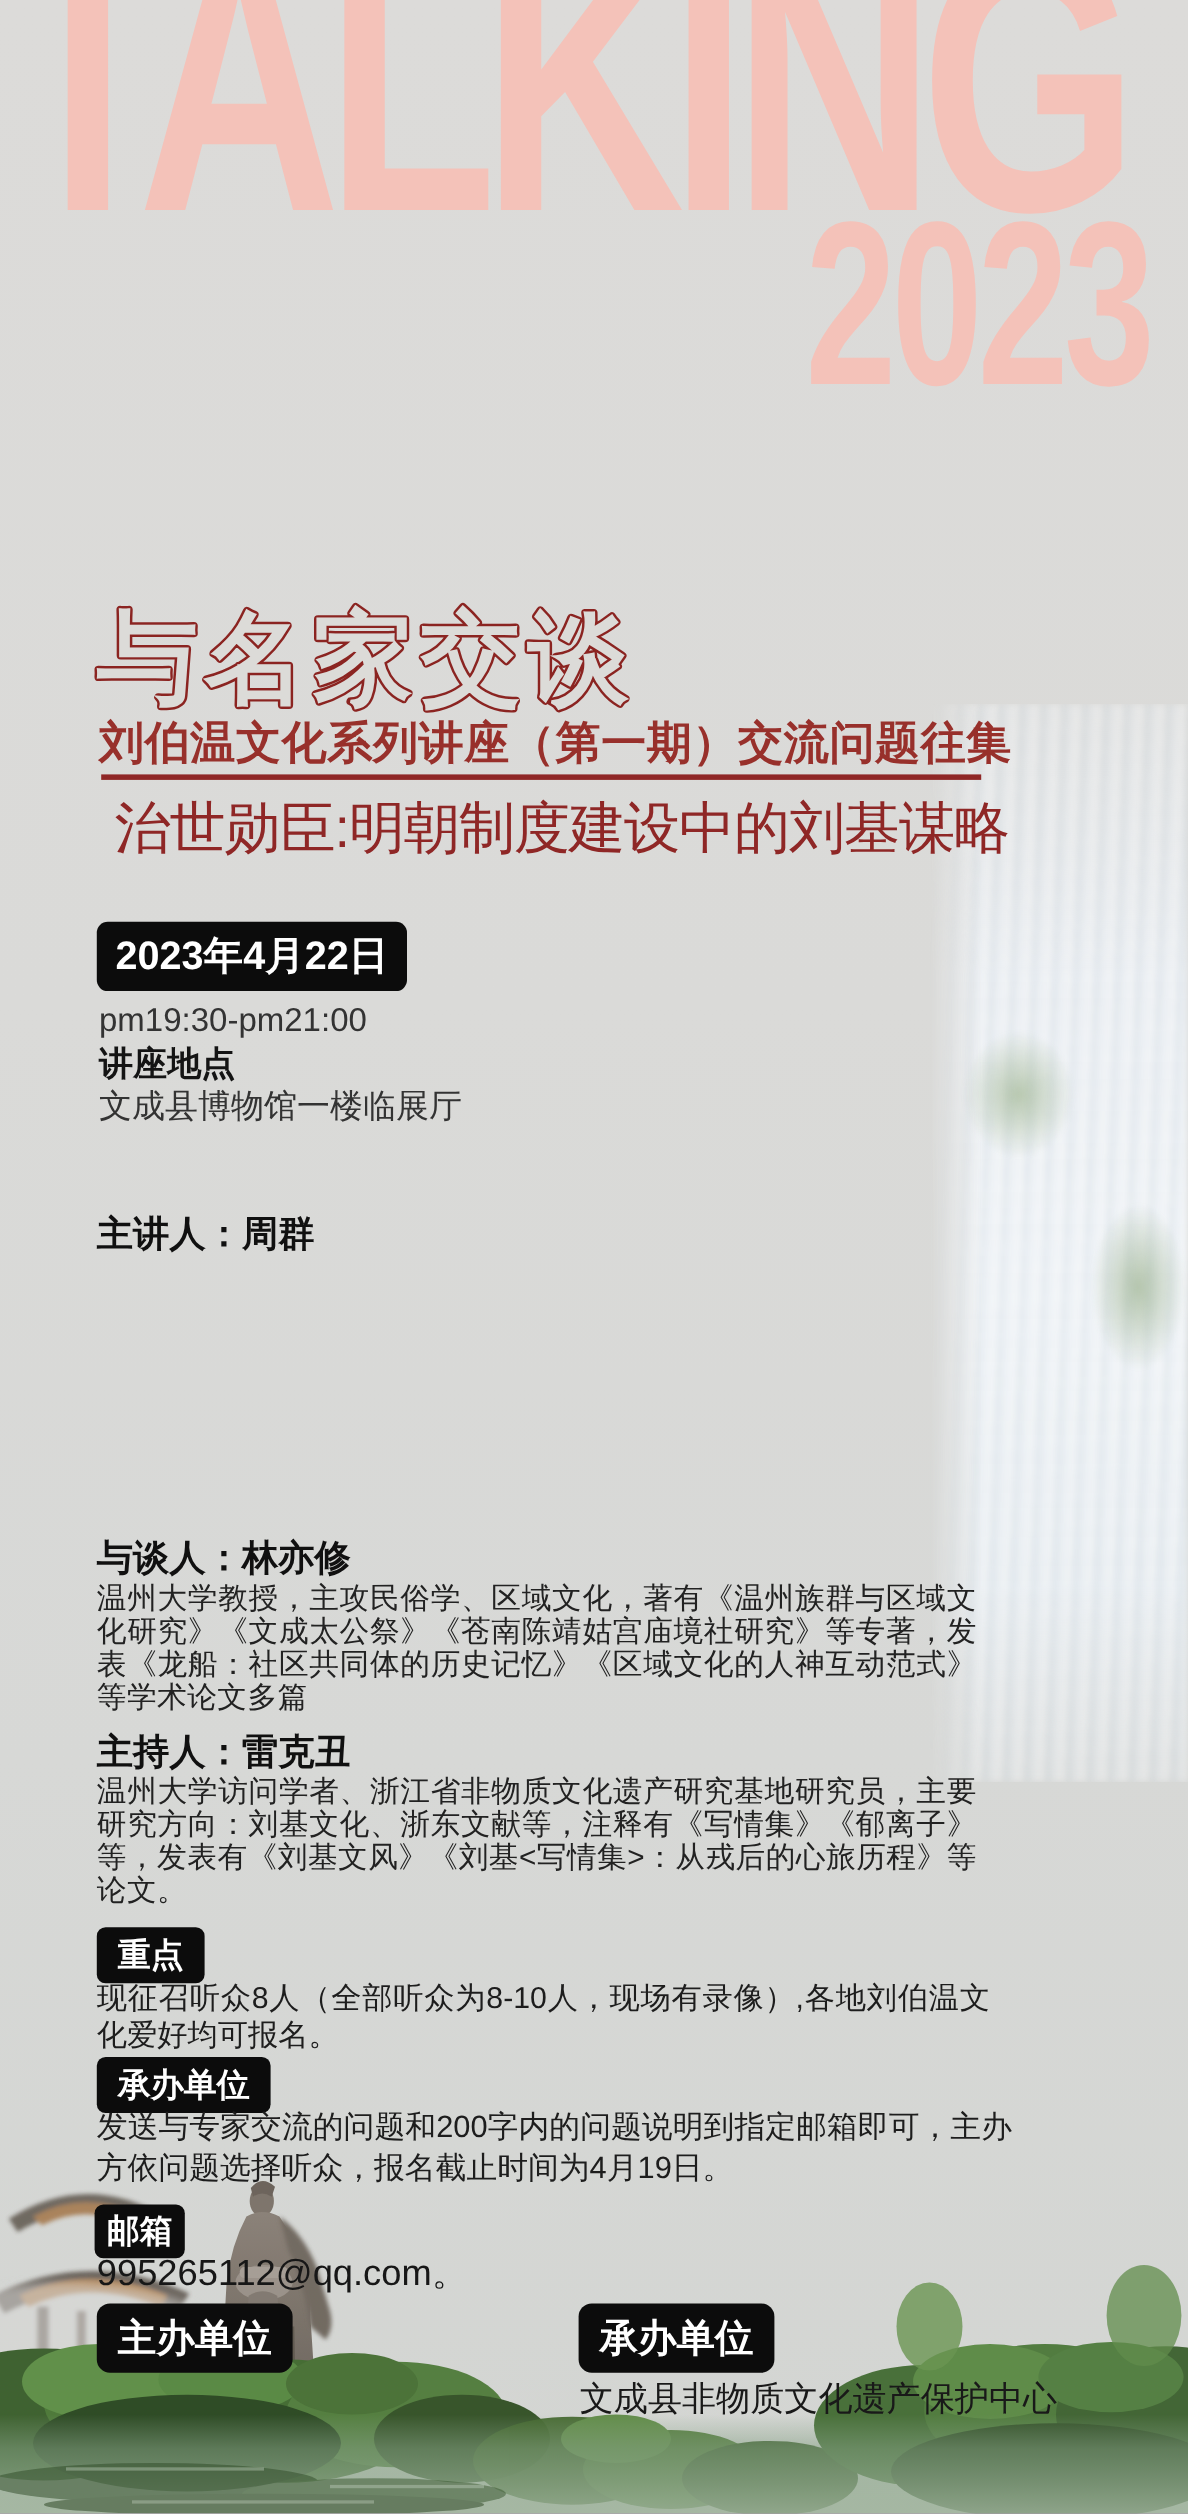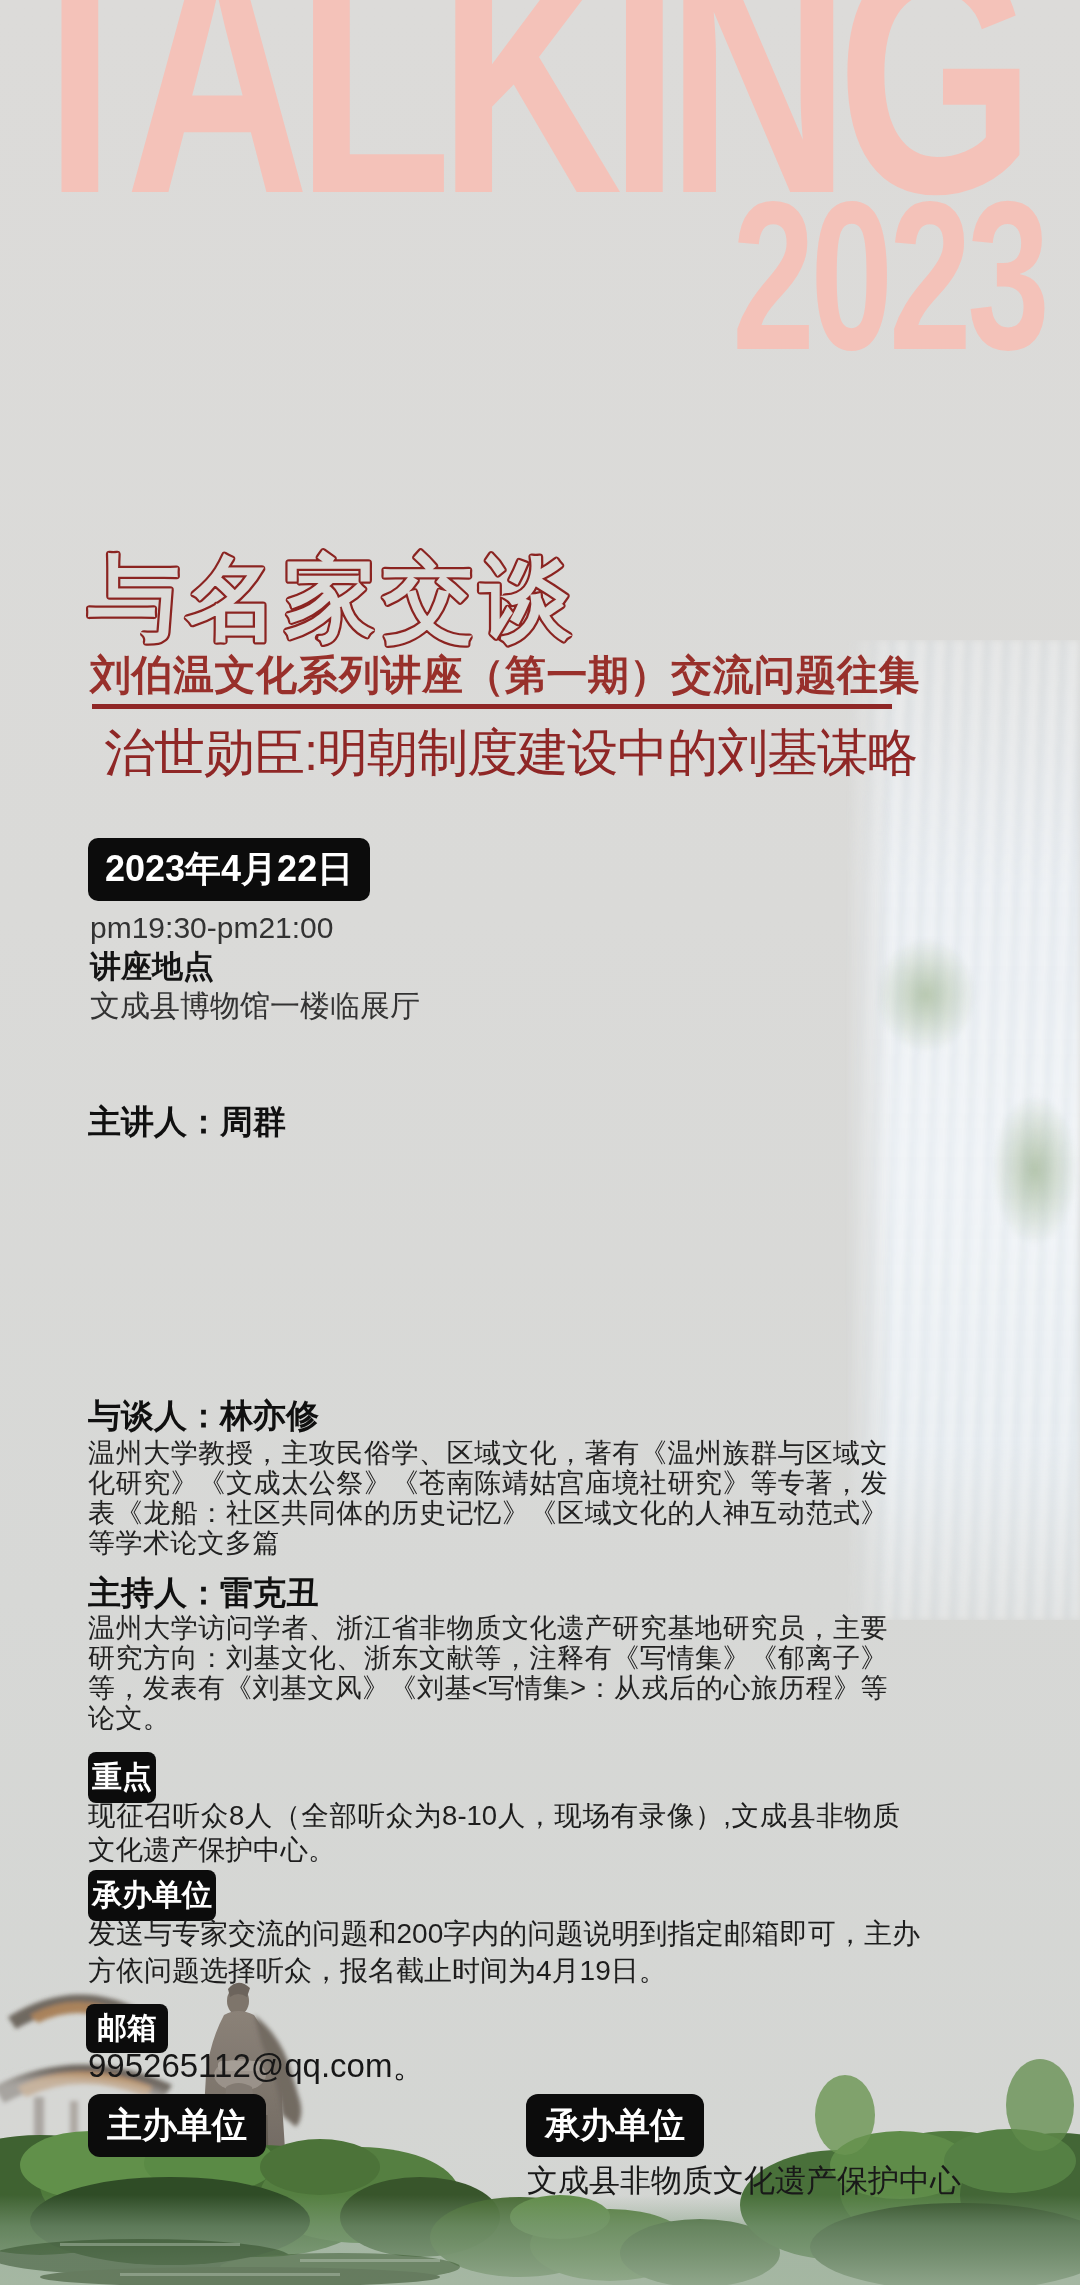--- a/index.html
+++ b/index.html
@@ -53,21 +53,21 @@
   .lecture-title{
     position:absolute;left:88px;top:719px;
     font-size:51px;font-weight:normal;color:#8f2726;letter-spacing:-1px;white-space:nowrap;margin-left:16px;
   }
   
   .badge{
     position:absolute;display:inline-block;background:#0c0c0c;color:#fff;
     font-weight:bold;border-radius:10px;white-space:nowrap;
   }
   .badge.date{left:88px;top:838px;font-size:36px;padding:7px 17px;}
-  .badge.small{font-size:30px;padding:5px 4px;border-radius:8px;}
+  .badge.small{font-size:30px;padding:5px 19px;border-radius:8px;}
   .badge.hl{left:88px;top:1752px;}
   .badge.reg{left:88px;top:1870px;}
   .badge.mail{left:86px;top:2004px;padding:4px 11px;}
   .badge.org{font-size:35px;padding:8px 19px;border-radius:12px;top:2094px;}
   .badge.org.host{left:88px;}
   .badge.org.under{left:526px;}
   
   .info{position:absolute;left:90px;top:908px;}
   .info .lbl{font-size:31px;font-weight:bold;color:#141414;line-height:39px;}
   .info .val{font-size:30px;color:#333;line-height:39px;}
@@ -206,21 +206,21 @@
 
   <div class="sec-head h1">主讲人：周群</div>
 
   <div class="sec-head h2">与谈人：林亦修</div>
   <div class="bio b2">温州大学教授，主攻民俗学、区域文化，著有《温州族群与区域文化研究》《文成太公祭》《苍南陈靖姑宫庙境社研究》等专著，发表《龙船：社区共同体的历史记忆》《区域文化的人神互动范式》等学术论文多篇</div>
 
   <div class="sec-head h3">主持人：雷克丑</div>
   <div class="bio b3">温州大学访问学者、浙江省非物质文化遗产研究基地研究员，主要研究方向：刘基文化、浙东文献等，注释有《写情集》《郁离子》等，发表有《刘基文风》《刘基&lt;写情集&gt;：从戎后的心旅历程》等论文。</div>
 
   <div class="badge small hl">重点</div>
-  <div class="note hl">现征召听众8人（全部听众为8-10人，现场有录像）,文成县非物质文化遗产保护中心。</div>
+  <div class="note hl">现征召听众8人（全部听众为8-10人，现场有录像）,各地刘伯温文化爱好均可报名。</div>
 
   <div class="badge small reg">承办单位</div>
   <div class="note reg">发送与专家交流的问题和200字内的问题说明到指定邮箱即可，主办方依问题选择听众，报名截止时间为4月19日。</div>
 
   <div class="badge small mail">邮箱</div>
   <div class="email-val">995265112@qq.com。</div>
 
   <div class="badge org host">主办单位</div>
   <div class="badge org under">承办单位</div>
   <div class="org-name under">文成县非物质文化遗产保护中心</div>

